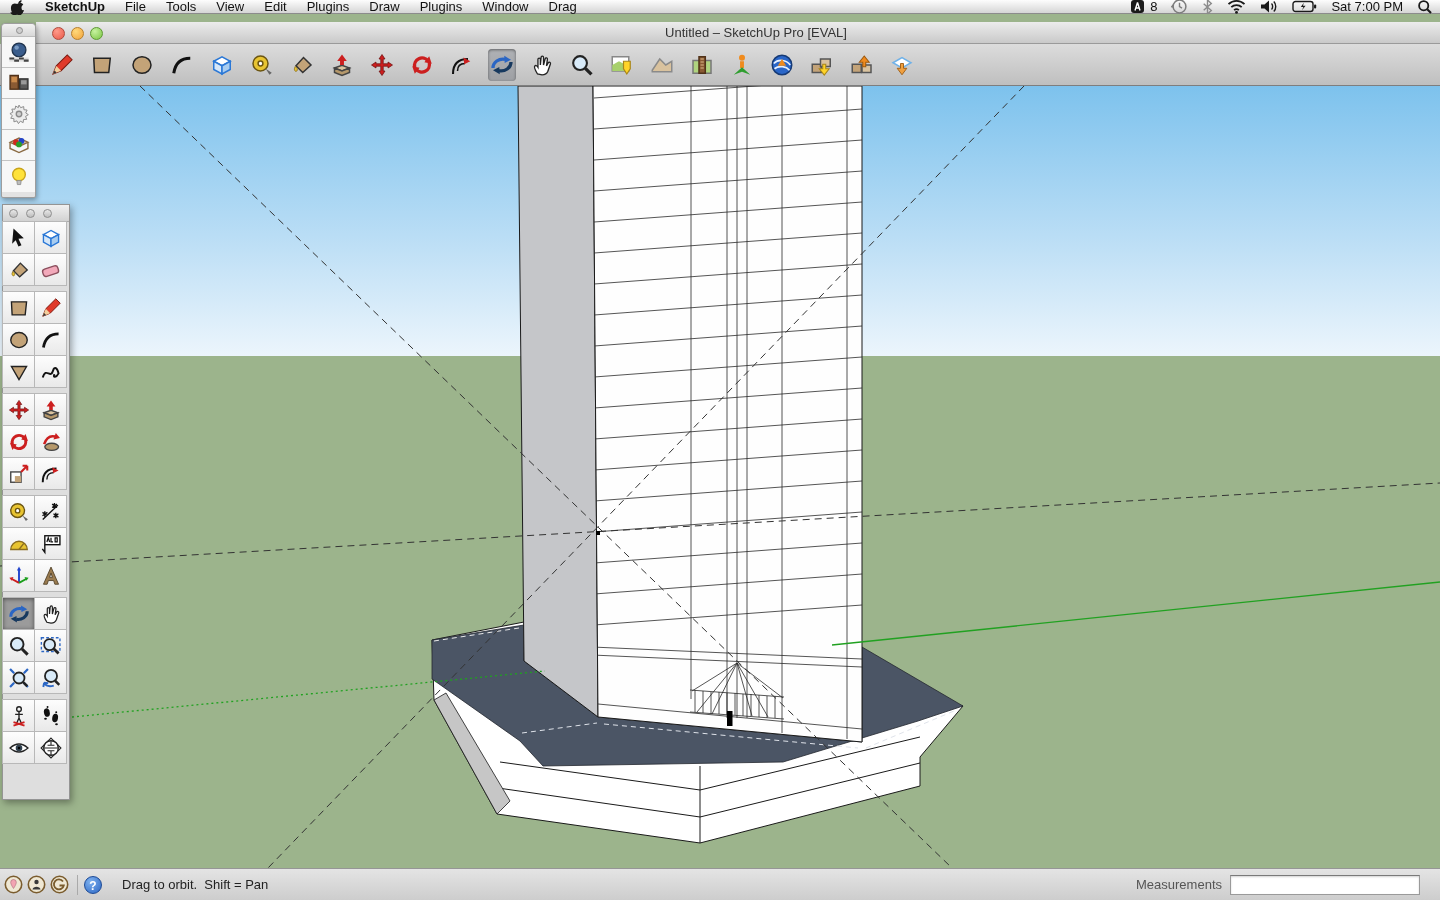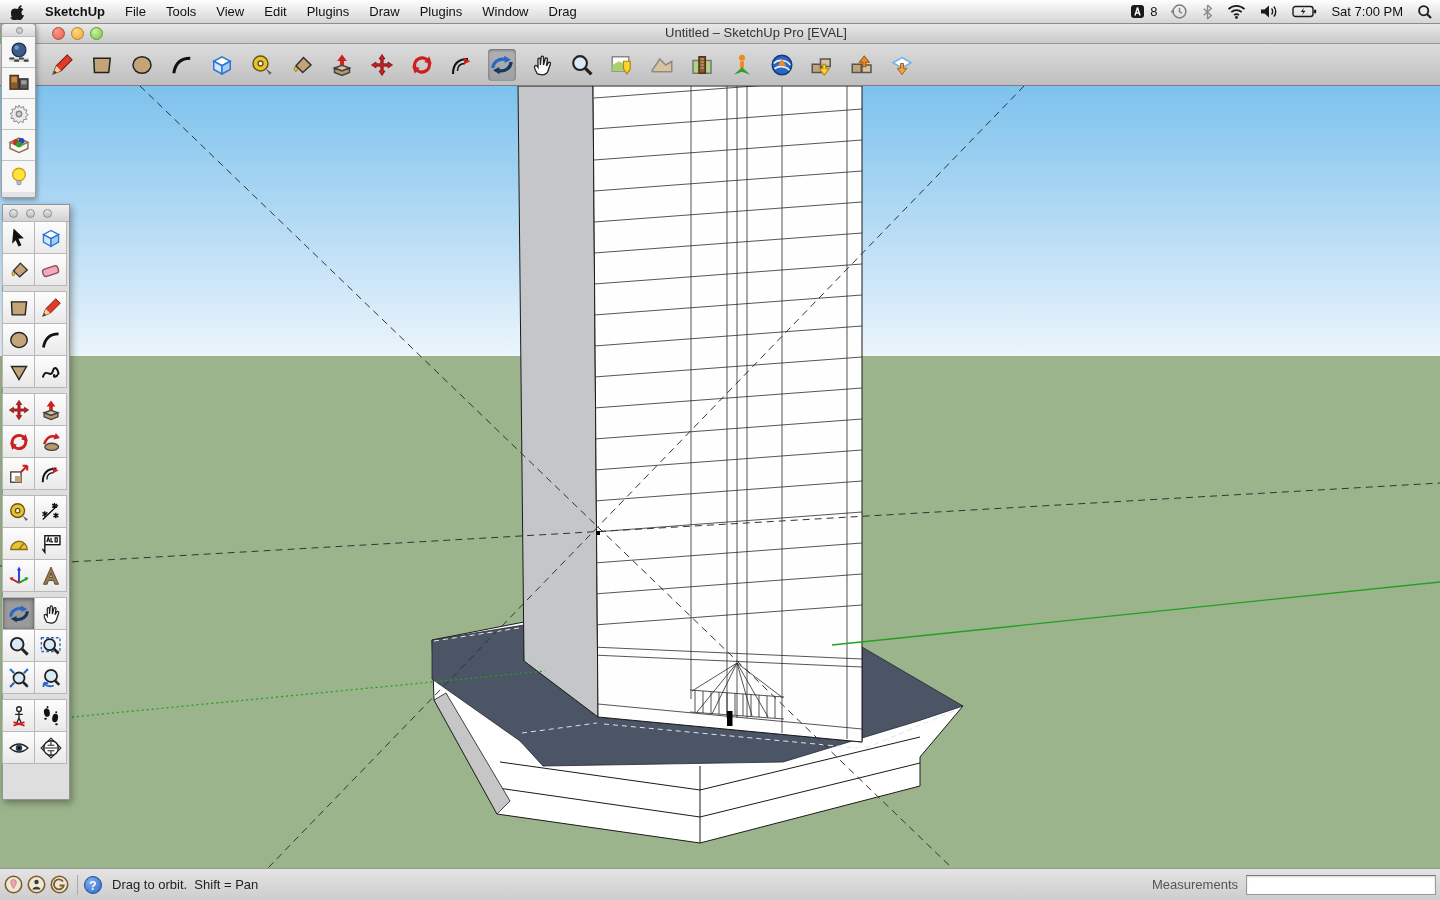--- a/index.html
+++ b/index.html
@@ -1,19 +1,19 @@
 <!DOCTYPE html>
 <html><head>
 <meta charset="utf-8">
 <style>
   * { margin:0; padding:0; box-sizing:border-box; }
   html,body { width:1440px; height:900px; overflow:hidden; font-family:"Liberation Sans", sans-serif; background:#9cb48c; }
 
   
-  #menubar { position:absolute; left:0; top:0; width:1440px; height:24px;
+  #menubar { position:absolute; left:0; top:0; width:1440px; height:14px;
     background:linear-gradient(#fdfdfd,#d5d5d5); border-bottom:1px solid #8c8c8c;
     display:flex; align-items:center; font-size:13px; color:#111; z-index:60; }
   #menubar .mitem { padding:0 10px; height:22px; display:flex; align-items:center; cursor:default; }
   #menubar .app { font-weight:bold; }
   #menubar .spacer { flex:1; }
   #menubar .ritem { padding:0 7px; height:22px; display:flex; align-items:center; gap:3px; }
   #menubar svg { display:block; }
   #clock { padding:0 8px; }
 
   
@@ -62,22 +62,22 @@
 
   
   #statusbar { position:absolute; left:0; top:868px; width:1440px; height:32px;
     background:linear-gradient(#e4e4e4,#cdcdcd); border-top:1px solid #969696;
     display:flex; align-items:center; font-size:13px; color:#222; z-index:50; }
   .sicon { width:19px; height:19px; border-radius:50%; margin-left:4px; flex:none;
     display:flex; align-items:center; justify-content:center; cursor:pointer; }
   #sb-divider { width:1px; height:20px; background:#aaa; margin:0 6px 0 8px; }
   #help-badge { width:18px; height:18px; border-radius:50%; background:radial-gradient(circle at 35% 30%,#7fb2ef,#2b66c4);
     color:#fff; font-size:12px; font-weight:bold; text-align:center; line-height:18px; border:1px solid #1c4a96; }
-  #hint { margin-left:10px; white-space:pre; }
-  #measure-wrap { margin-left:auto; display:flex; align-items:center; gap:8px; padding-right:4px; }
+  #hint { margin-left:20px; white-space:pre; }
+  #measure-wrap { margin-left:auto; display:flex; align-items:center; gap:8px; padding-right:20px; }
   #measure-label { color:#555; }
   #measure-input { width:190px; height:20px; border:1px solid #9a9a9a; border-top-color:#7a7a7a;
     background:#fff; font-size:12px; padding:0 4px; box-shadow:inset 0 1px 2px rgba(0,0,0,.18); }
   .icon16 { width:22px; height:22px; }
   .icon14 { width:24px; height:24px; }
 </style>
 </head>
 <body>
 
 <div id="menubar">

